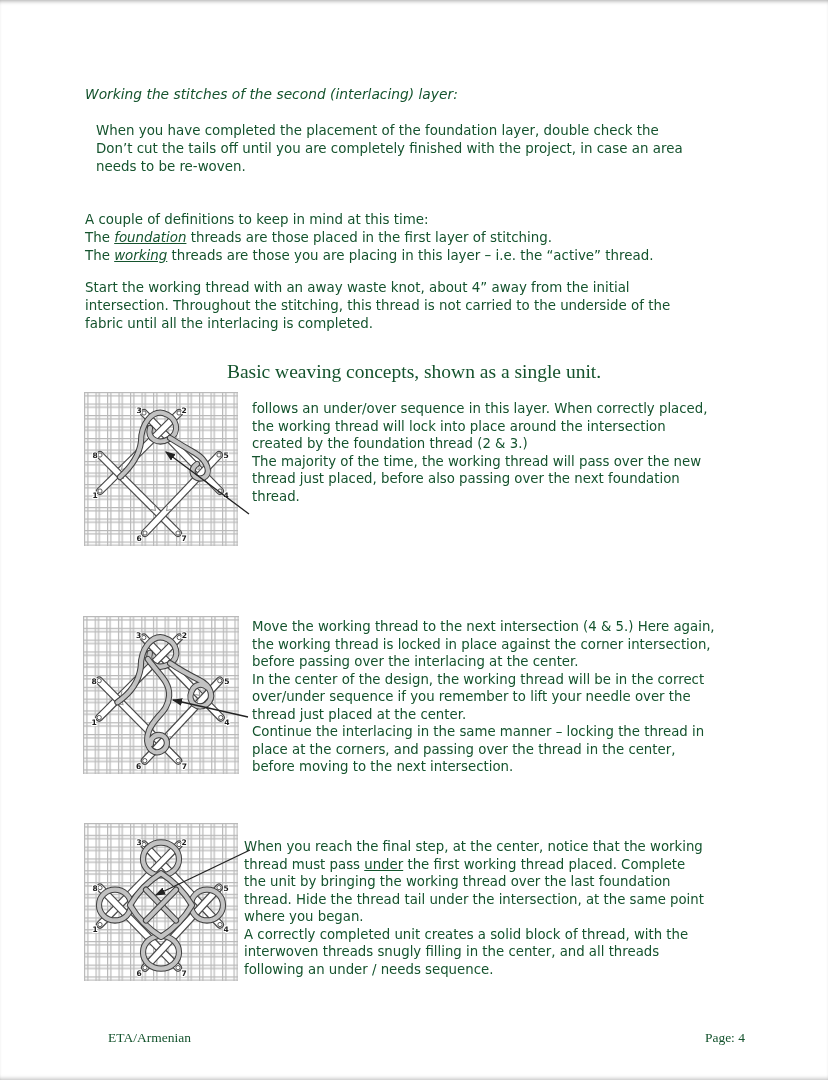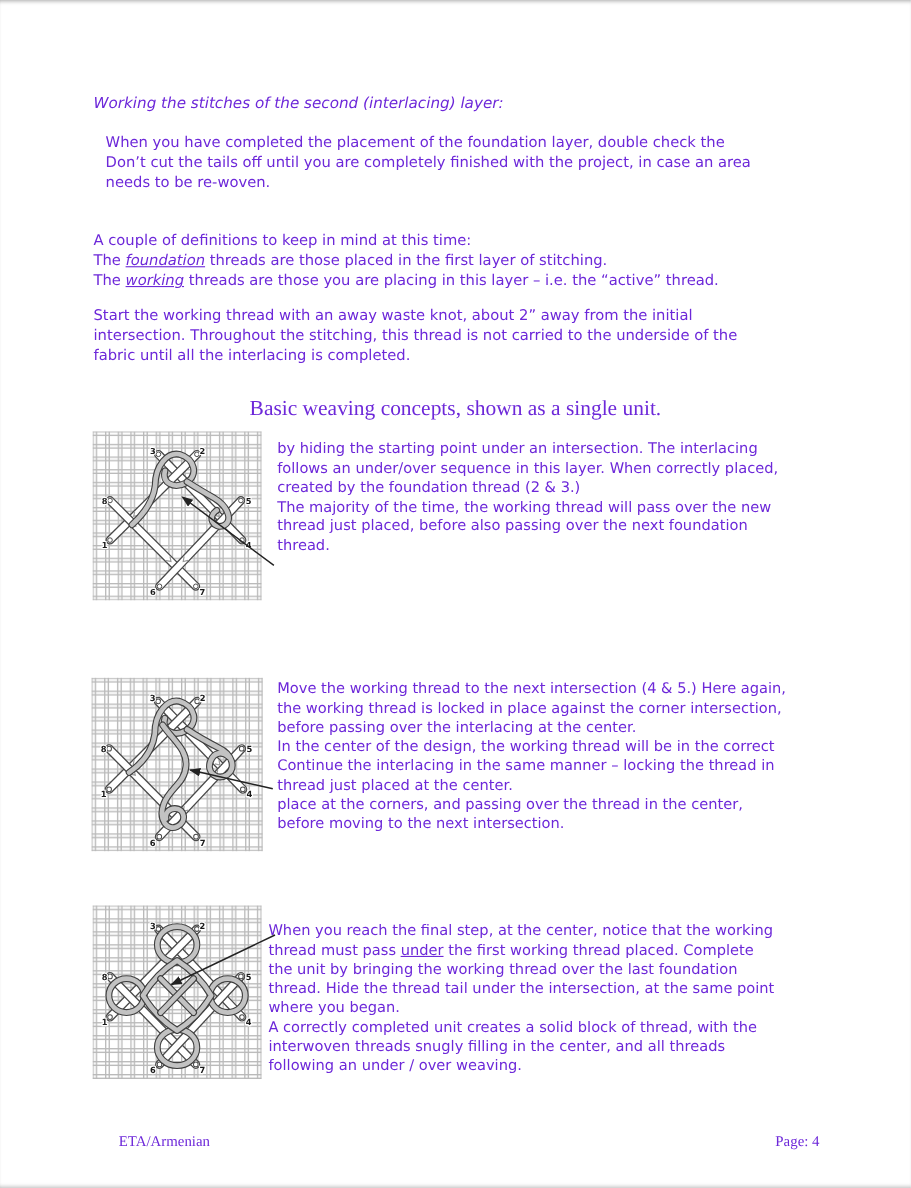--- a/index.html
+++ b/index.html
@@ -1,17 +1,17 @@
 <!DOCTYPE html>
 <html><head>
 <meta charset="utf-8">
 <style>
   html,body{margin:0;padding:0;background:#fff;}
   .page{position:relative;width:828px;height:1080px;background:#fff;overflow:hidden;
-        font-family:"DejaVu Sans", sans-serif;color:#6d28d9;
+        font-family:"DejaVu Sans", sans-serif;color:#14532d;
         box-shadow:inset 0 4px 4px -3px rgba(0,0,0,.35), inset 0 -4px 4px -3px rgba(0,0,0,.28);}
   .abs{position:absolute;}
   .heading{font-style:italic;font-size:13.8px;}
   .intro{font-size:13.4px;line-height:18px;}
   .step-text{font-size:13.3px;line-height:17.5px;}
   .tline{white-space:nowrap;}
   .it-u{font-style:italic;text-decoration:underline;}
   .u{text-decoration:underline;}
   .figure-title{width:828px;text-align:center;font-family:"Liberation Serif", serif;font-size:19.5px;}
   .footer-text{font-family:"Liberation Serif", serif;font-size:13.5px;}
@@ -40,21 +40,21 @@
       <div class="tline">needs to be re-woven.</div>
     </div>
 
   <div class="abs intro" style="left:85px;top:211px;">
     <div class="tline">A couple of definitions to keep in mind at this time:</div>
     <div class="tline"><span>The </span><span class="it-u">foundation</span><span> threads are those placed in the first layer of stitching.</span></div>
     <div class="tline"><span>The </span><span class="it-u">working</span><span> threads are those you are placing in this layer – i.e. the “active” thread.</span></div>
   </div>
 
   <div class="abs intro" style="left:85px;top:279px;">
-      <div class="tline">Start the working thread with an away waste knot, about 2” away from the initial</div>
+      <div class="tline">Start the working thread with an away waste knot, about 4” away from the initial</div>
       <div class="tline">intersection. Throughout the stitching, this thread is not carried to the underside of the</div>
       <div class="tline">fabric until all the interlacing is completed.</div>
     </div>
 
   <div class="abs figure-title" style="left:0;top:361px;">Basic weaving concepts, shown as a single unit.</div>
 
   <svg class="abs" style="left:84px;top:392px;" width="154" height="154" viewBox="0 0 154 154" preserveAspectRatio="none">
     <defs>
       <pattern id="grid1" width="11.5" height="11.5" patternUnits="userSpaceOnUse">
         <rect width="11.5" height="11.5" fill="#ffffff"></rect>
@@ -109,22 +109,22 @@
       <text class="num" x="55" y="21">3</text>
       <text class="num" x="142" y="106">4</text>
       <text class="num" x="142" y="66">5</text>
       <text class="num" x="55" y="149">6</text>
       <text class="num" x="100" y="149">7</text>
       <text class="num" x="11" y="66">8</text>
     </g>
   </svg>
 
   <div class="abs step-text" style="left:252px;top:400px;">
-      <div class="tline">by hiding the starting point under an intersection. The interlacing</div>
       <div class="tline">follows an under/over sequence in this layer.  When correctly placed,</div>
+      <div class="tline">the working thread will lock into place around the intersection</div>
       <div class="tline">created by the foundation thread (2 &amp; 3.)</div>
       <div class="tline">The majority of the time, the working thread will pass over the new</div>
       <div class="tline">thread just placed, before also passing over the next foundation</div>
       <div class="tline">thread.</div>
     </div>
 
   <svg class="abs" style="left:83px;top:616px;" width="156" height="158" viewBox="0 0 154 154" preserveAspectRatio="none">
     <defs>
       <pattern id="grid2" width="11.5" height="11.5" patternUnits="userSpaceOnUse">
         <rect width="11.5" height="11.5" fill="#ffffff"></rect>
@@ -185,22 +185,23 @@
       <text class="num" x="100" y="149">7</text>
       <text class="num" x="11" y="66">8</text>
     </g>
   </svg>
 
   <div class="abs step-text" style="left:252px;top:618px;">
       <div class="tline">Move the working thread to the next intersection (4 &amp; 5.) Here again,</div>
       <div class="tline">the working thread is locked in place against the corner intersection,</div>
       <div class="tline">before passing over the interlacing at the center.</div>
       <div class="tline">In the center of the design, the working thread will be in the correct</div>
+      <div class="tline">over/under sequence if you remember to lift your needle over the</div>
+      <div class="tline">thread just placed at the center.</div>
       <div class="tline">Continue the interlacing in the same manner – locking the thread in</div>
-      <div class="tline">thread just placed at the center.</div>
       <div class="tline">place at the corners, and passing over the thread in the center,</div>
       <div class="tline">before moving to the next intersection.</div>
     </div>
 
   <svg class="abs" style="left:84px;top:823px;" width="154" height="158" viewBox="0 0 154 154" preserveAspectRatio="none">
     <defs>
       <pattern id="grid3" width="11.5" height="11.5" patternUnits="userSpaceOnUse">
         <rect width="11.5" height="11.5" fill="#ffffff"></rect>
         <rect x="0" y="0" width="11.5" height="1.2" fill="#b9b9b9"></rect>
         <rect x="0" y="3.2" width="11.5" height="1.2" fill="#b9b9b9"></rect>
@@ -261,21 +262,21 @@
 
   <div class="abs step-text" style="left:244px;top:826px;margin-top:12px;">
     <div class="tline">When you reach the final step, at the center, notice that the working</div>
     <div class="tline"><span>thread must pass </span><span class="u">under</span><span> the first working thread placed. Complete</span></div>
     <div>
         <div class="tline">the unit by bringing the working thread over the last foundation</div>
         <div class="tline">thread. Hide the thread tail under the intersection, at the same point</div>
         <div class="tline">where you began.</div>
         <div class="tline">A correctly completed unit creates a solid block of thread, with the</div>
         <div class="tline">interwoven threads snugly filling in the center, and all threads</div>
-        <div class="tline">following an under / over weaving.</div>
+        <div class="tline">following an under / needs sequence.</div>
       </div>
   </div>
 
   <svg class="overlay" width="828" height="1080" viewBox="0 0 828 1080">
     <defs>
       <marker id="ah" markerWidth="9" markerHeight="7" refX="7" refY="3" orient="auto">
         <path d="M0,0 L8,3 L0,6 Z" fill="#222222"></path>
       </marker>
     </defs>
     <line class="arrow-line" x1="249" y1="514" x2="166" y2="452" marker-end="url(#ah)"></line>

